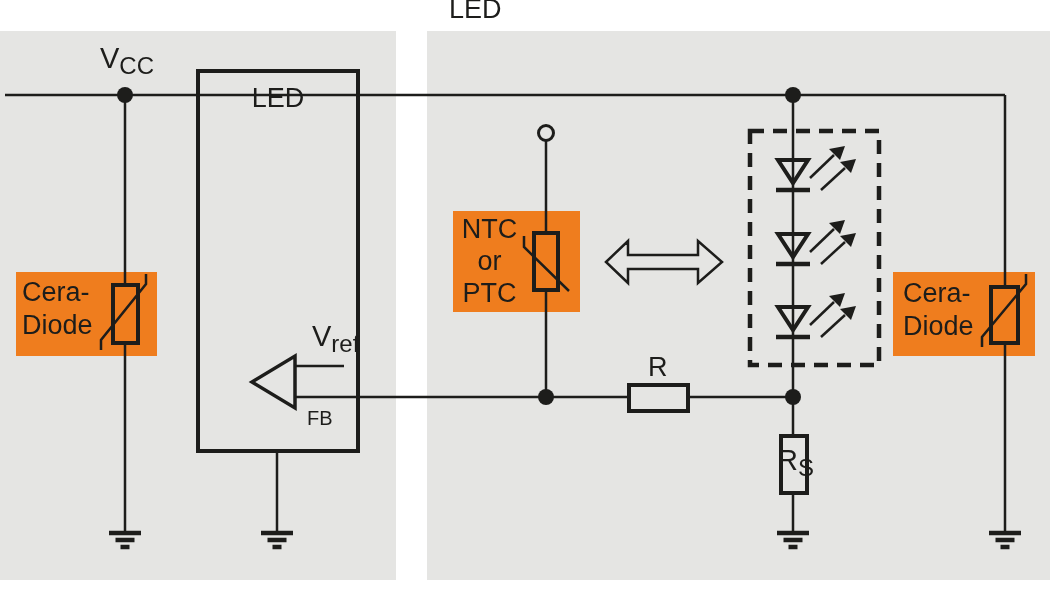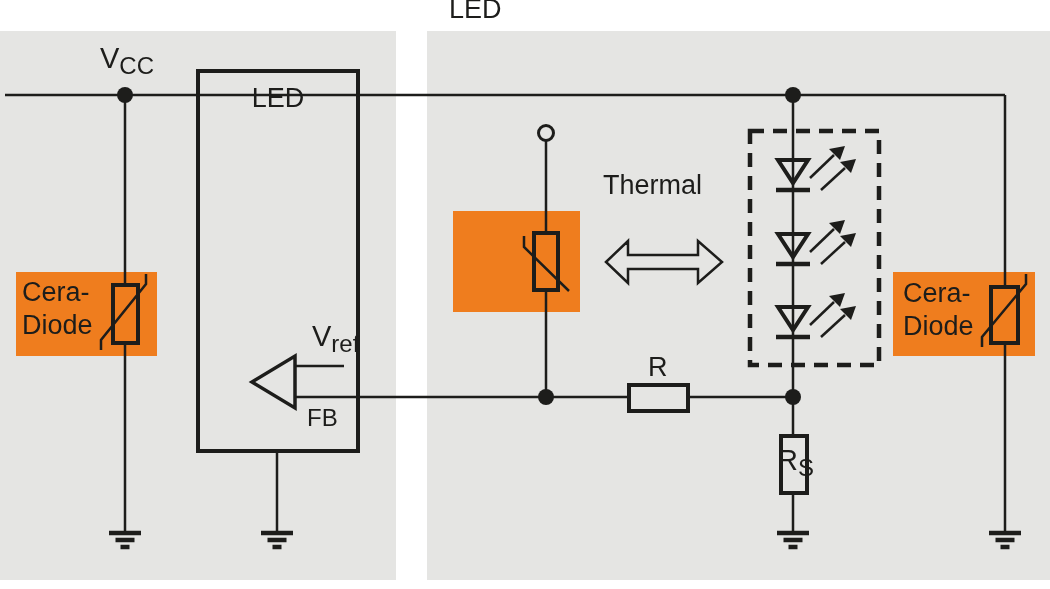--- a/index.html
+++ b/index.html
@@ -16,21 +16,21 @@
   .wire{stroke:var(--line,#1d1d1b);stroke-width:2.5;fill:none;}
   .sym{stroke:var(--line,#1d1d1b);stroke-width:4;fill:none;}
   .boxfill{stroke:var(--line,#1d1d1b);stroke-width:4;fill:var(--panel,#e5e5e3);}
   .tri{stroke:var(--line,#1d1d1b);stroke-width:3.5;fill:var(--panel,#e5e5e3);}
   .dash{stroke:var(--line,#1d1d1b);stroke-width:4.5;fill:none;stroke-dasharray:14 9;}
   .dot{fill:var(--line,#1d1d1b);stroke:none;}
   .headfill{fill:var(--line,#1d1d1b);stroke:none;}
   .term{stroke:var(--line,#1d1d1b);stroke-width:3;fill:var(--panel,#e5e5e3);}
   .hollow-arrow{stroke:var(--line,#1d1d1b);stroke-width:2.5;fill:var(--panel,#e5e5e3);stroke-linejoin:miter;}
   .t27{font-size:27px;line-height:33px;}
-  .t28{font-size:24px;line-height:28px;}
+  .t28{font-size:20px;line-height:28px;}
   .big{font-size:29px;line-height:29px;}
   .sub{font-size:24px;position:relative;top:6px;}
   .center{text-align:center;}
 </style>
 </head>
 <body>
 
 <div id="scene">
 
   <div class="panel" style="left:0;top:31;width:396;height:549;"></div>
@@ -129,23 +129,27 @@
     <span class="big">V</span><span class="sub">ref</span>
   </div>
 
   <div class="lbl t28" style="left:307px;top:404px;">FB</div>
 
   <div class="lbl t27" style="left:22px;top:276px;">
     <div>Cera-</div>
     <div>Diode</div>
   </div>
 
+  <div class="lbl t27 center" style="left:453px;top:213px;width:73px;line-height:32px;">
+    <div>NTC</div>
+    <div>or</div>
+    <div>PTC</div>
+  </div>
 
   <div class="lbl t27" style="left:603px;top:169px;line-height:32px;">
-    <div>Thermal</div>
   </div>
 
   <div class="lbl t27" style="left:648px;top:351px;">R</div>
 
   <div class="lbl" style="left:777px;top:446px;">
     <span class="big">R</span><span class="sub">S</span>
   </div>
 
   <div class="lbl t27" style="left:903px;top:277px;line-height:33px;">
     <div>Cera-</div>

